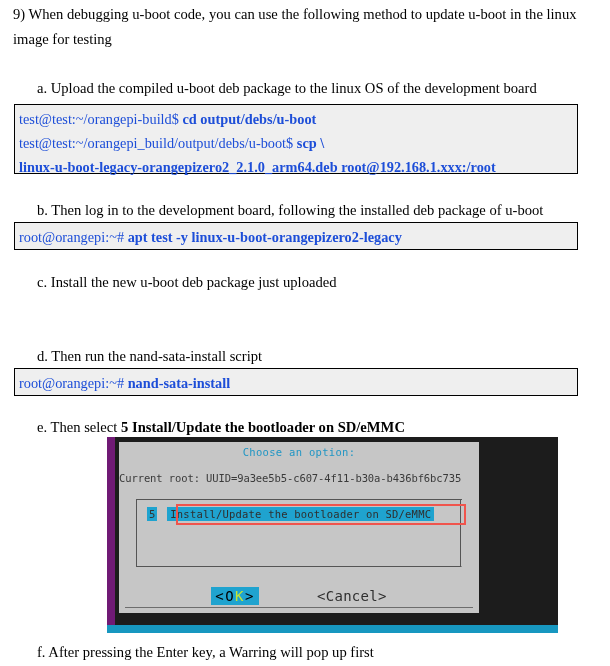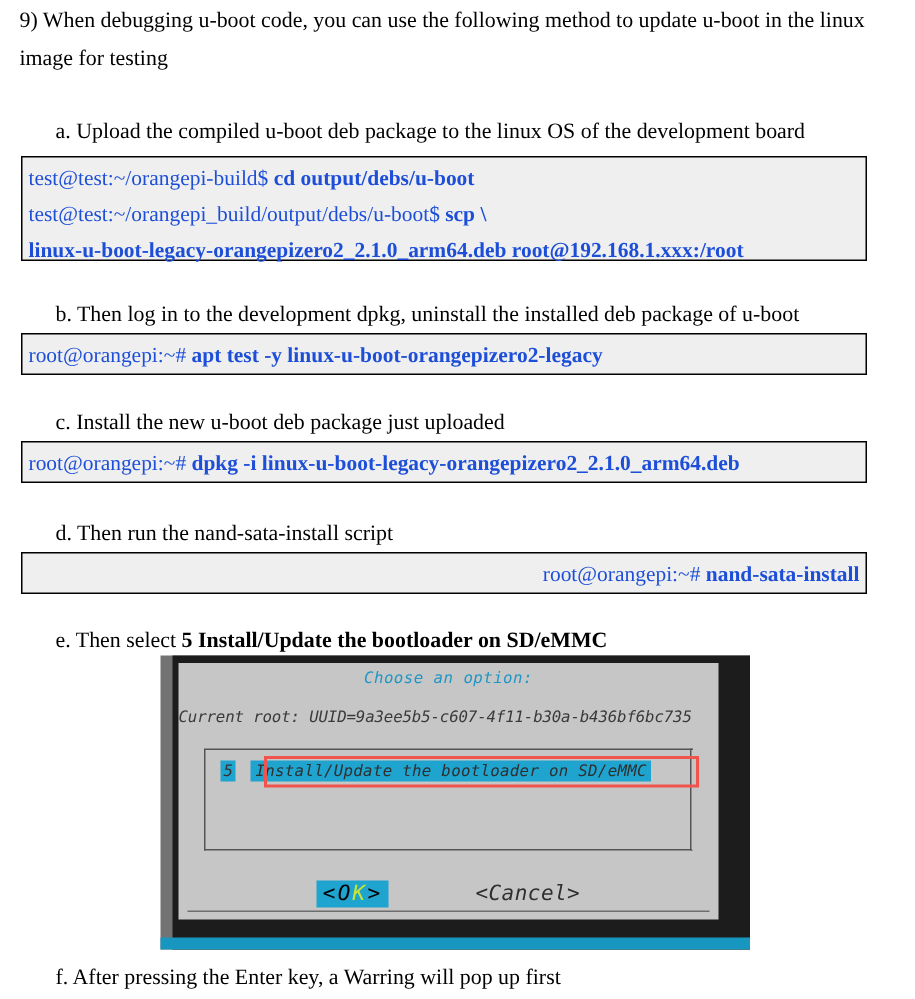--- a/index.html
+++ b/index.html
@@ -69,25 +69,24 @@
   }
   .codeline.bold-all {
     font-weight: bold;
   }
 
   
   .terminal-shot {
     position: absolute;
     left: 107px;
     top: 437px;
-    width: 393px;
+    width: 451px;
     height: 196px;
-    background: #737373;
-    box-sizing: border-box;
-    font-style: italic;
+    background: #701a75;
+    box-sizing: border-box;
   }
   .term-dark {
     position: absolute;
     left: 8px;
     top: 0px;
     right: 0px;
     bottom: 0px;
     background: #1c1c1c;
   }
   .term-dialog {
@@ -235,35 +234,32 @@
   <p class="para para-intro">9) When debugging u-boot code, you can use the following method to update u-boot in the linux image for testing</p>
 
   <p class="para para-step" style="top:76px;">a. Upload the compiled u-boot deb package to the linux OS of the development board</p>
 
   <div class="codeblock" style="top:104px; height:70px;">
     <div class="codeline"><span>test@test:~/orangepi-build$ </span><span class="cmd">cd output/debs/u-boot</span></div>
     <div class="codeline"><span>test@test:~/orangepi_build/output/debs/u-boot$ </span><span class="cmd">scp \</span></div>
     <div class="codeline bold-all">linux-u-boot-legacy-orangepizero2_2.1.0_arm64.deb root@192.168.1.xxx:/root</div>
   </div>
 
-  <p class="para para-step" style="top:198px;">b. Then log in to the development dpkg, uninstall the installed deb package of u-boot</p>
+  <p class="para para-step" style="top:198px;">b. Then log in to the development board, following the installed deb package of u-boot</p>
 
   <div class="codeblock" style="top:222px; height:28px;">
     <div class="codeline"><span>root@orangepi:~# </span><span class="cmd">apt test -y linux-u-boot-orangepizero2-legacy</span></div>
   </div>
 
   <p class="para para-step" style="top:270px;">c. Install the new u-boot deb package just uploaded</p>
 
-  <div class="codeblock" style="top:294px; height:28px;">
-    <div class="codeline"><span>root@orangepi:~# </span><span class="cmd">dpkg -i linux-u-boot-legacy-orangepizero2_2.1.0_arm64.deb</span></div>
-  </div>
 
   <p class="para para-step" style="top:344px;">d. Then run the nand-sata-install script</p>
 
-  <div class="codeblock" style="top:368px; height:28px;text-align:right;">
+  <div class="codeblock" style="top:368px; height:28px;">
     <div class="codeline"><span>root@orangepi:~# </span><span class="cmd">nand-sata-install</span></div>
   </div>
 
   <p class="para para-step" style="top:415px;"><span>e. Then select </span><b>5 Install/Update the bootloader on SD/eMMC</b></p>
 
   <div class="terminal-shot">
     <div class="term-dark"></div>
 
     <div class="term-dialog">
       <div class="dlg-title">Choose an option:</div>

